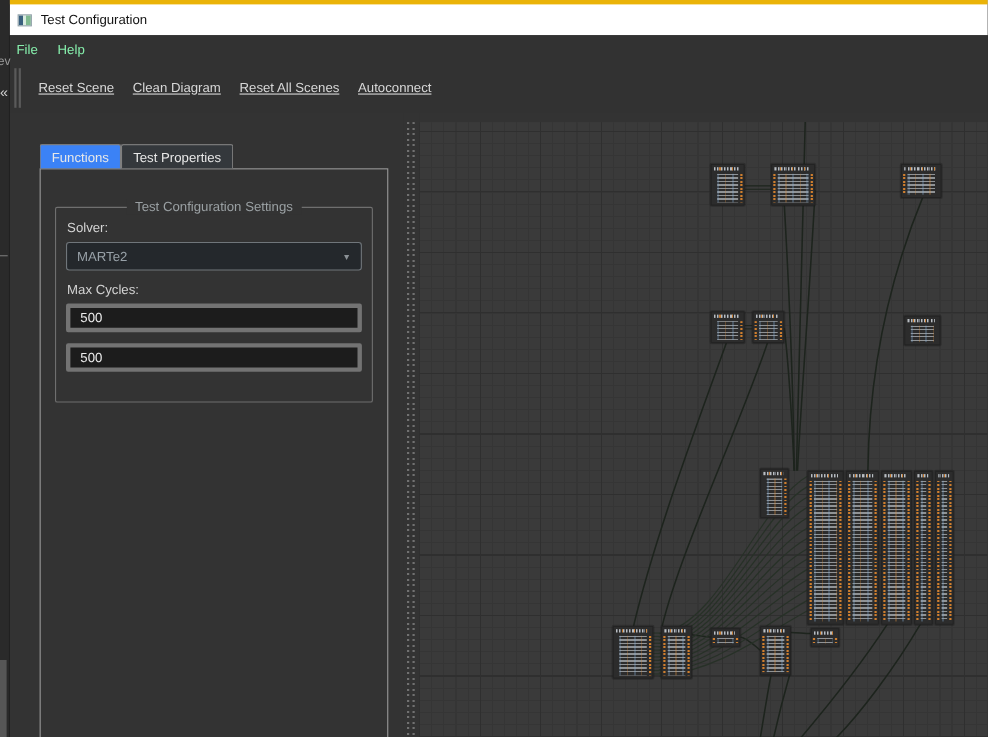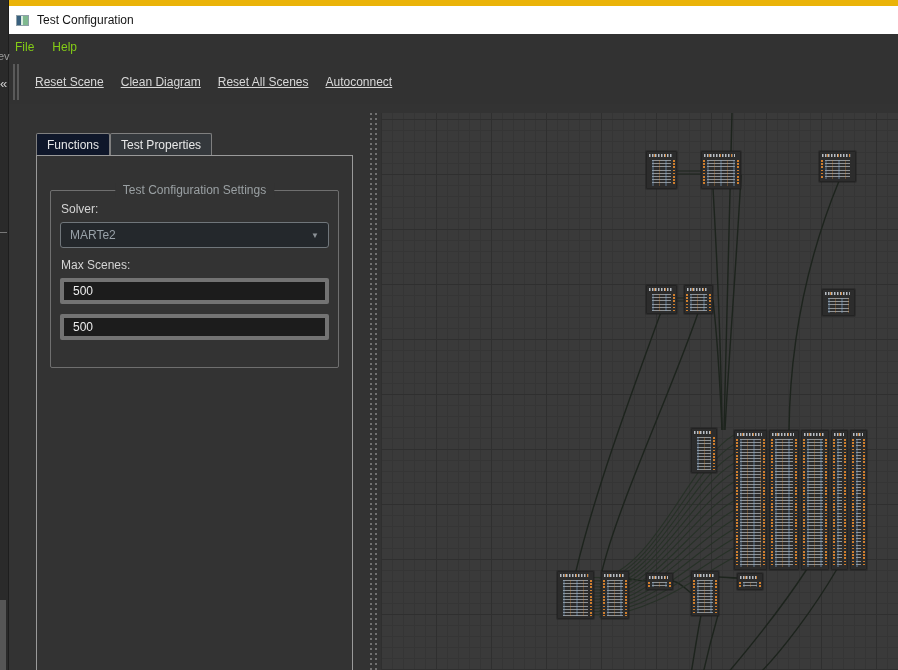--- a/index.html
+++ b/index.html
@@ -9,45 +9,45 @@
   
   .behind{position:absolute;left:0;top:0;width:8px;height:670px;background:#2a2a2a;z-index:5;}
   .behind .frag{position:absolute;top:50px;left:-2px;font-size:11px;color:#9c9c9c;white-space:nowrap;}
   .behind .chev{position:absolute;top:76px;left:0;font-size:13px;color:#cfcfcf;}
   .behind .corner{position:absolute;top:232px;left:0;width:7px;height:1px;background:#787878;}
   .behind .blk{position:absolute;top:600px;left:0;width:6px;height:70px;background:#565656;}
 
   
   .win{position:absolute;left:8px;top:0;width:890px;height:670px;display:flex;flex-direction:column;
        background:#333;border-left:1px solid #1d1d1d;}
-  .titlebar{height:28px;background:#ffffff;border-top:6px solid #eab308;display:flex;align-items:center;
+  .titlebar{height:28px;background:#ffffff;border-top:4px solid #eab308;display:flex;align-items:center;
             padding-left:7px;gap:8px;flex:none;}
   .title-icon{width:13px;height:11px;border:1px solid #8fa0a8;box-sizing:border-box;
               background:linear-gradient(90deg,#39607e 0 32%,#d9ecdf 32% 58%,#7fb98f 58% 100%);}
   .title-text{font-size:12px;color:#141414;}
 
-  .menubar{height:26px;background:#323232;display:flex;align-items:center;color:#84cc16;
+  .menubar{height:26px;background:#323232;display:flex;align-items:center;color:#86efac;
            font-size:12px;flex:none;}
   .menu-item{padding:0 9px;height:100%;display:flex;align-items:center;cursor:default;}
   .menu-item:first-child{padding-left:6px;}
 
   .toolbar{height:44px;background:#323232;display:flex;align-items:center;color:#d8d8d8;
            font-size:12px;flex:none;}
   .tb-handle{width:2px;height:36px;background:#5a5a5a;box-shadow:4px 0 0 #5a5a5a;
              margin-left:4px;margin-right:12px;flex:none;}
   .tbtn{padding:0 8px;margin-right:1px;height:28px;display:flex;align-items:center;cursor:default;text-decoration:underline;}
 
   .content{flex:1;display:flex;min-height:0;background:#333;}
 
   
   .left{width:358px;position:relative;flex:none;}
   .tabs{position:absolute;left:27px;top:29px;display:flex;z-index:2;}
   .tab{height:22px;padding:0 10px;font-size:12px;color:#e8e8e8;display:flex;align-items:center;
        border:1px solid #7f7f7f;border-bottom:none;border-radius:2px 2px 0 0;box-sizing:border-box;}
-  .tab.active{background:#0f172a;}
+  .tab.active{background:#3b82f6;}
   .tab.inactive{background:#34383c;height:22px;}
   .tab-frame{position:absolute;left:27px;top:51px;width:317px;bottom:-2px;
              border:1px solid #9a9a9a;background:#333;box-sizing:border-box;}
 
   .group{position:absolute;left:13px;top:34px;width:289px;height:178px;
          border:1px solid #6f6f6f;border-radius:2px;box-sizing:border-box;}
   .group-title{position:absolute;top:-8px;left:50%;transform:translateX(-50%);
                background:#333;padding:0 8px;font-size:12px;color:#9aa0a3;white-space:nowrap;}
   .group-inner{padding:11px 9px 0 9px;}
   .flabel{font-size:12px;color:#d4d4d4;margin:0 0 6px 1px;}
@@ -136,21 +136,21 @@
         </div>
         <div class="tab-frame">
           <div class="group">
             <div class="group-title">Test Configuration Settings</div>
             <div class="group-inner">
               <div class="flabel">Solver:</div>
               <div class="combo">
                 <span>MARTe2</span>
                 <span class="arrow">▼</span>
               </div>
-              <div class="flabel">Max Scenes:</div>
+              <div class="flabel">Max Cycles:</div>
               <input class="tinput" type="text" value="500" style="">
               <input class="tinput" type="text" value="500" style="">
             </div>
           </div>
         </div>
       </div>
 
       <div class="splitter">
         <div class="dots d1"></div>
         <div class="dots d2"></div>

